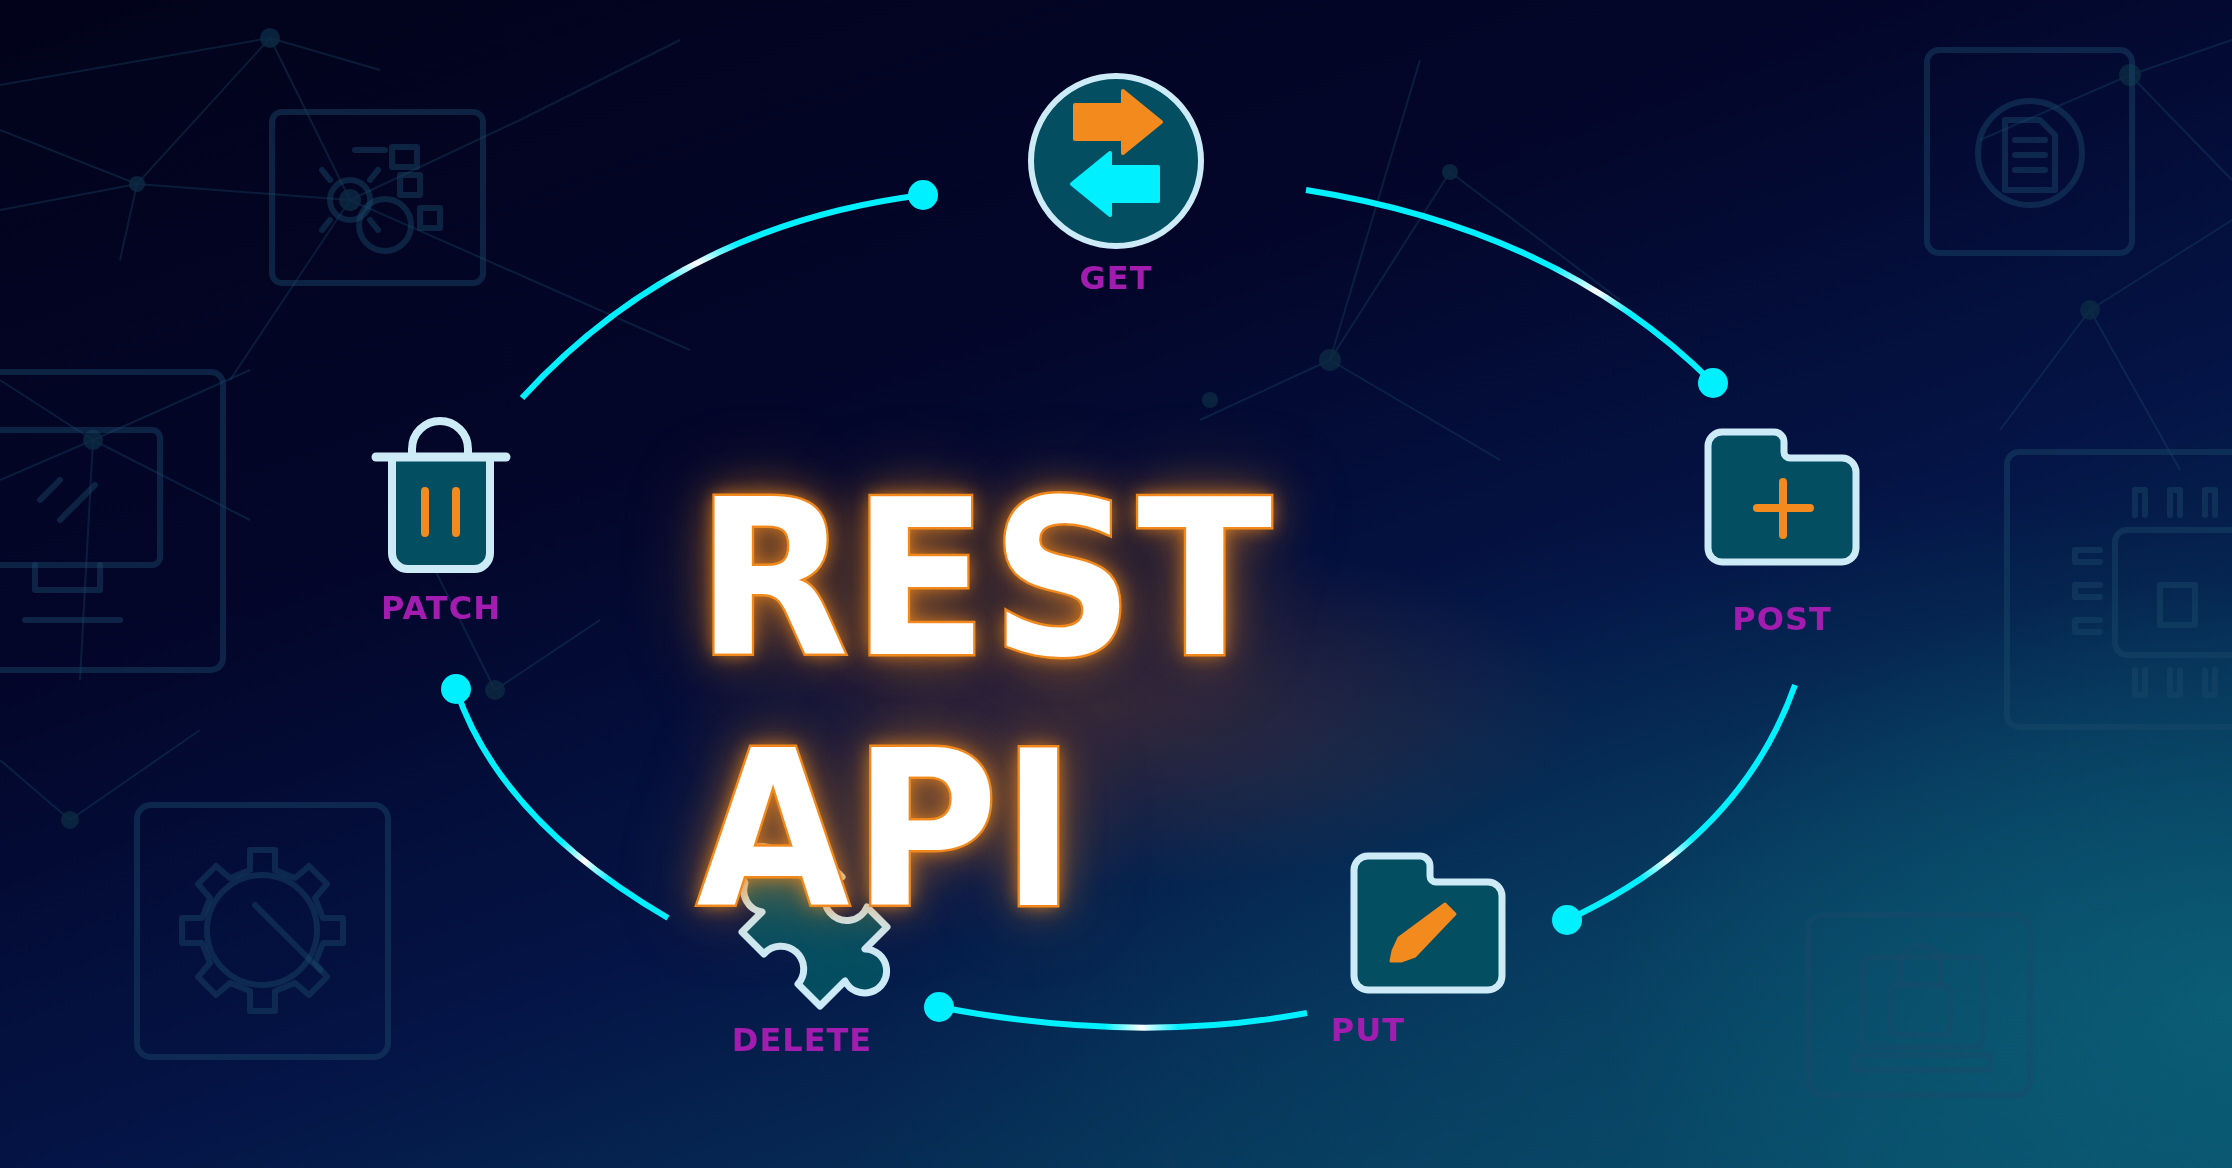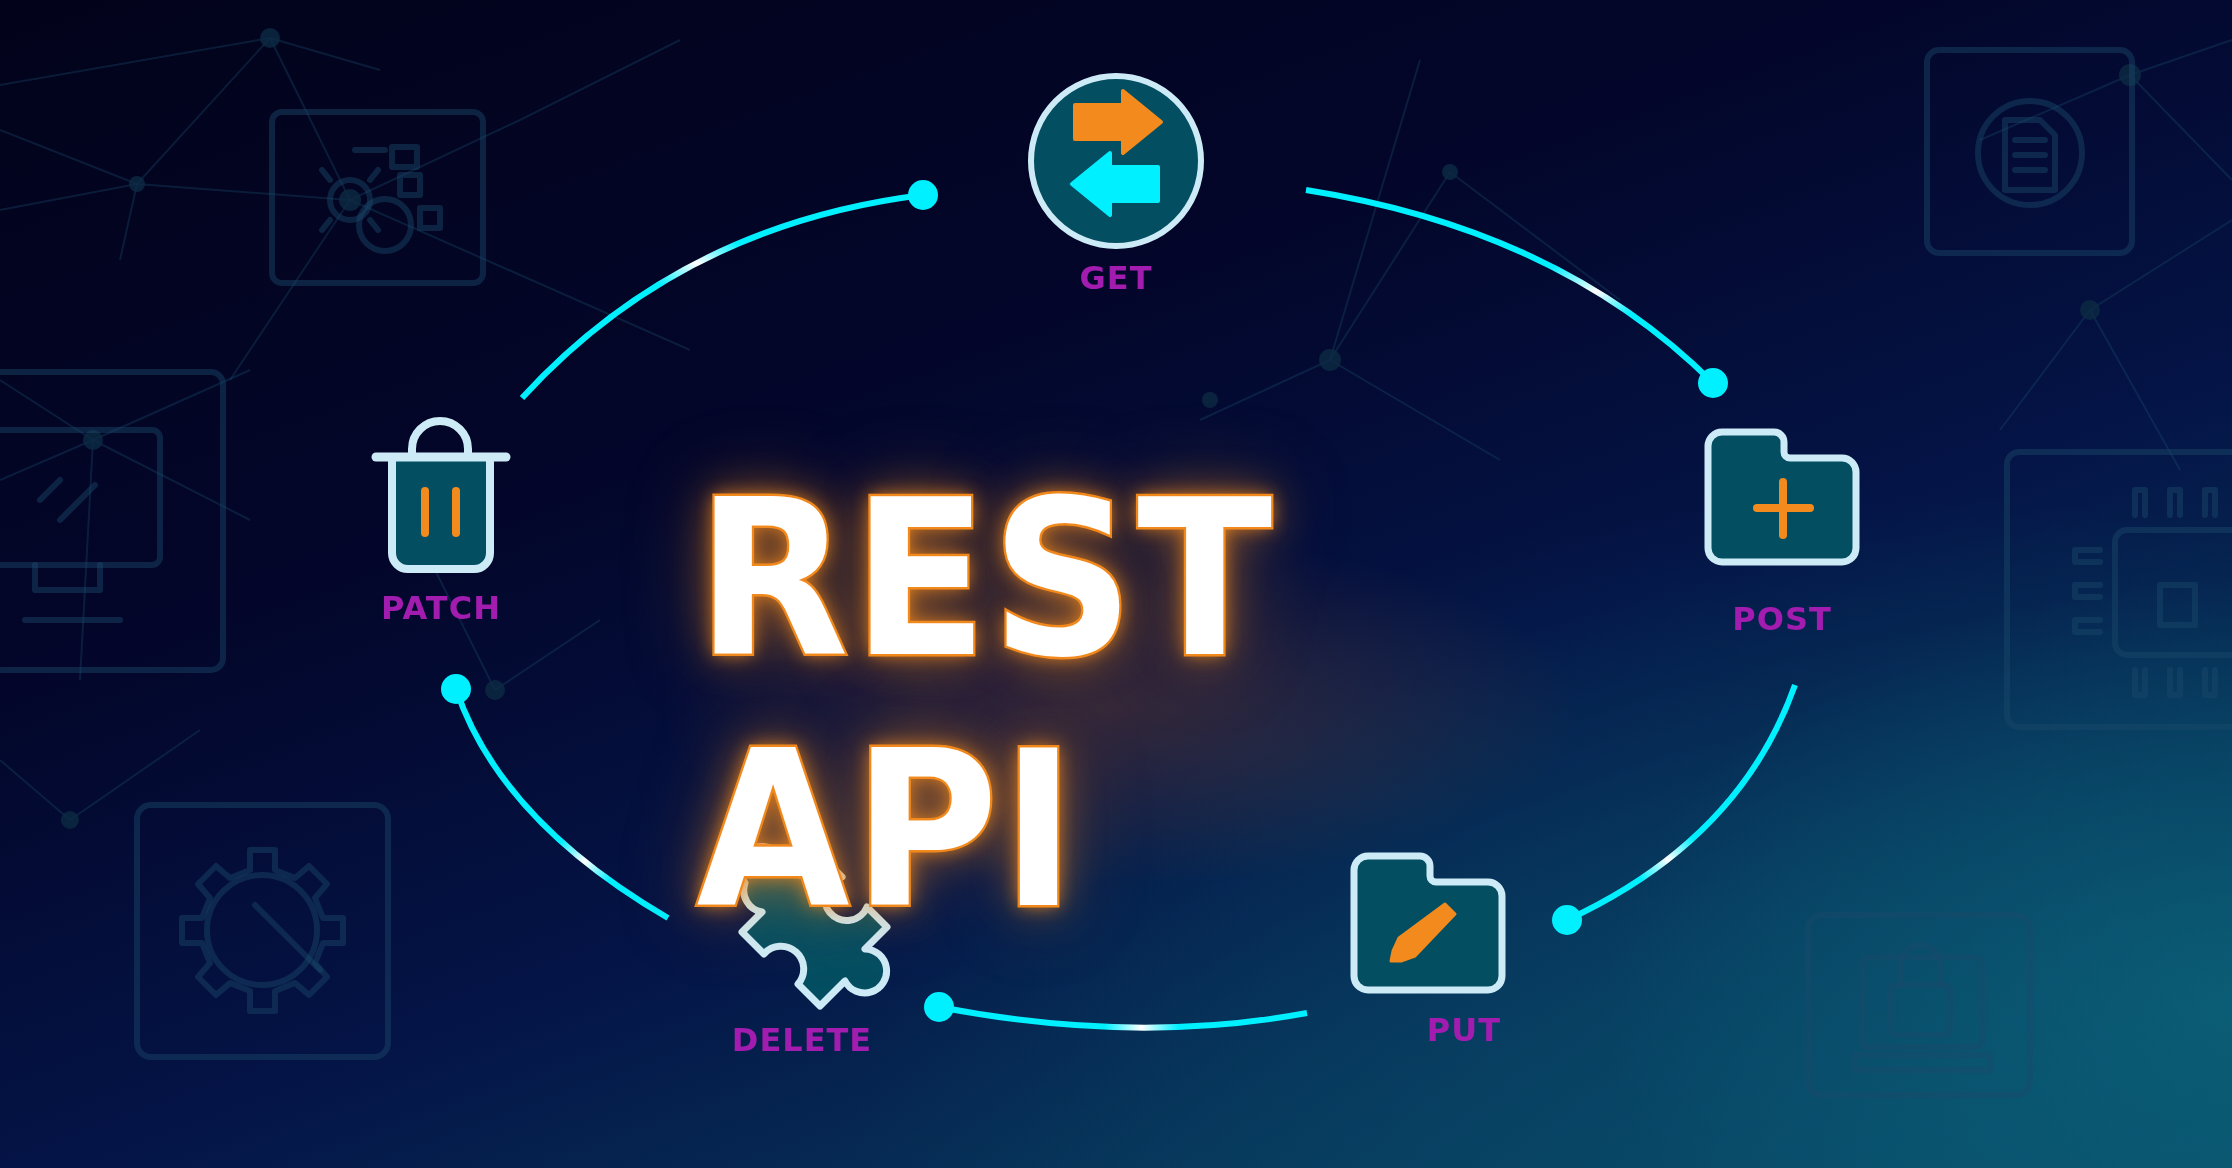--- a/index.html
+++ b/index.html
@@ -221,15 +221,15 @@
 </svg>
 
 <div class="glow-behind"></div>
 
 <div class="title">
     <span>REST API</span>
   </div>
 
 <div class="label" style="left:1056px; top:262px; width:120px;">GET</div>
 <div class="label" style="left:1712px; top:603px; width:140px;">POST</div>
-<div class="label" style="left:1404px; top:1014px; width:120px;">PUT</div>
+<div class="label" style="left:1308px; top:1014px; width:120px;">PUT</div>
 <div class="label" style="left:712px; top:1024px; width:180px;">DELETE</div>
 <div class="label" style="left:346px; top:592px; width:190px;">PATCH</div>
 
 </body></html>

